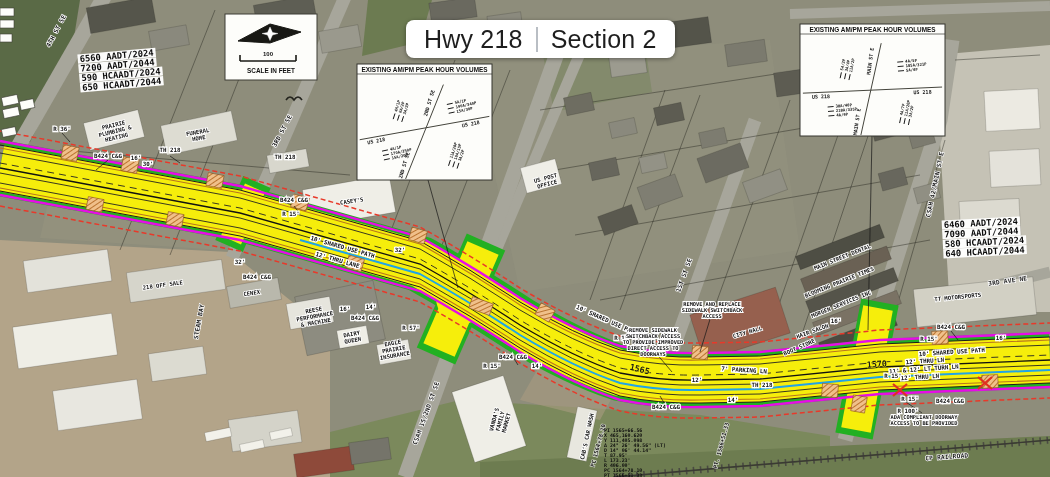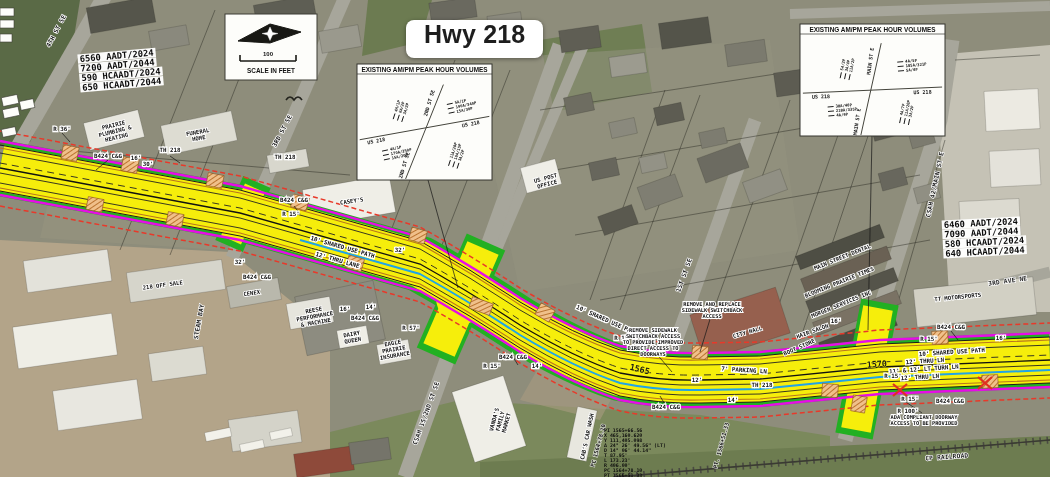--- a/index.html
+++ b/index.html
@@ -1,21 +1,21 @@
 <!DOCTYPE html>
 <html><head>
 <meta charset="utf-8">
 <style>
   html,body{margin:0;padding:0;background:#222;}
   .stage{position:relative;width:1050px;height:477px;overflow:hidden;background:#8e8d7b;
          font-family:"Liberation Sans",sans-serif;}
   .stage svg{position:absolute;left:0;top:0;}
   .title-pill{position:absolute;left:406px;top:20px;height:38px;background:#ffffff;
       border-radius:8px;box-shadow:0 1px 4px rgba(0,0,0,.4);display:flex;align-items:center;
-      gap:13px;padding:0 18px;color:#1e1e1e;font-size:25px;font-weight:700;letter-spacing:.2px;flex-direction:column;}
+      gap:13px;padding:0 18px;color:#1e1e1e;font-size:25px;font-weight:400;letter-spacing:.2px;}
   .title-pill .divider{width:2px;height:25px;background:#b9bec4;}
   
   text{font-family:"DejaVu Sans Mono",monospace;font-weight:bold;}
   .street{font-size:6.2px;fill:#1b1b1b;paint-order:stroke;stroke:#ffffff;stroke-width:1.4px;letter-spacing:.2px;}
   .building{font-size:5.6px;fill:#141414;paint-order:stroke;stroke:#ffffff;stroke-width:1.7px;}
   .callout{font-size:5.8px;fill:#101010;paint-order:stroke;stroke:#ffffff;stroke-width:2.5px;}
   .note{font-size:5.3px;fill:#101010;paint-order:stroke;stroke:#ffffff;stroke-width:2.1px;}
   .station{font-size:8.4px;fill:#181818;paint-order:stroke;stroke:#f6ee0b;stroke-width:1px;}
   .vstation{font-size:5.6px;fill:#161616;paint-order:stroke;stroke:rgba(255,255,255,.75);stroke-width:1.3px;}
   .curve{font-size:4.9px;fill:#0e0e0e;font-weight:bold;}
@@ -574,14 +574,15 @@
     <rect x="2" y="128" width="14" height="8" transform="rotate(-12 9 132)"></rect>
     <rect x="0" y="8" width="14" height="8"></rect>
     <rect x="0" y="20" width="14" height="8"></rect>
     <rect x="0" y="34" width="12" height="8"></rect>
   </g>
 </svg>
 
 <div class="title-pill">
   <span>Hwy 218</span>
   <span class="divider"></span>
+  <span>Section 2</span>
 </div>
 </div>
 
 </body></html>

